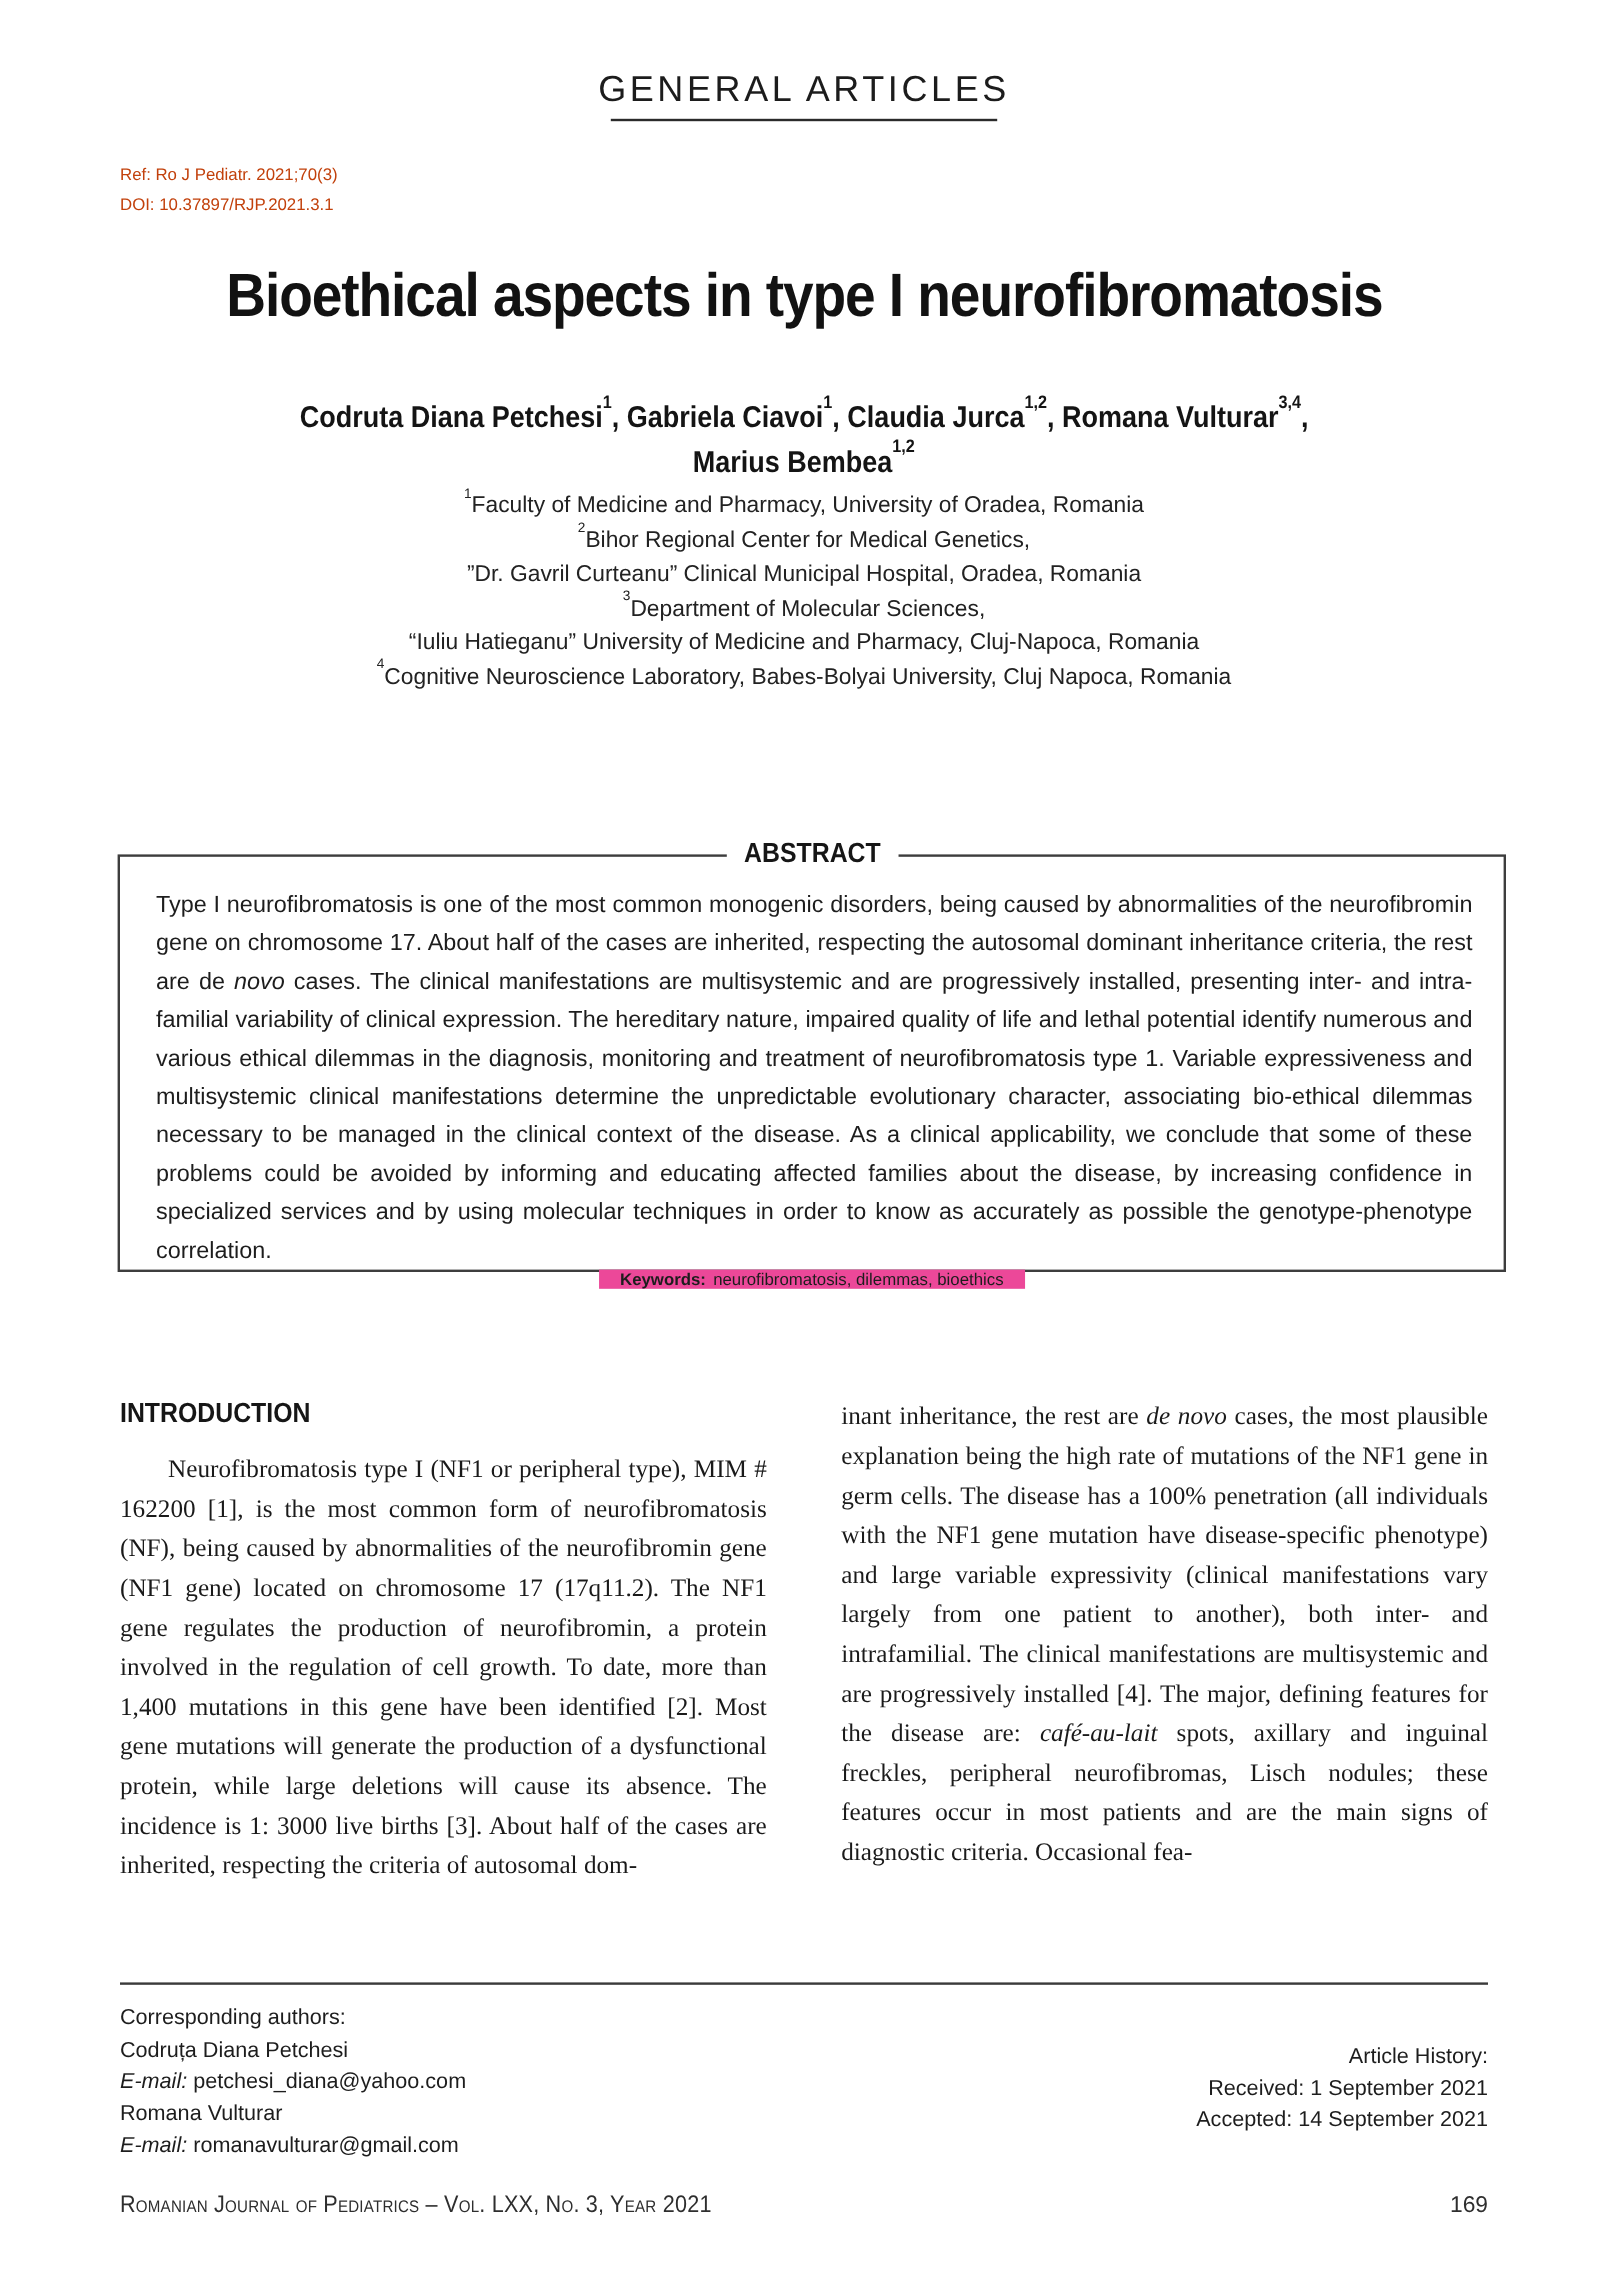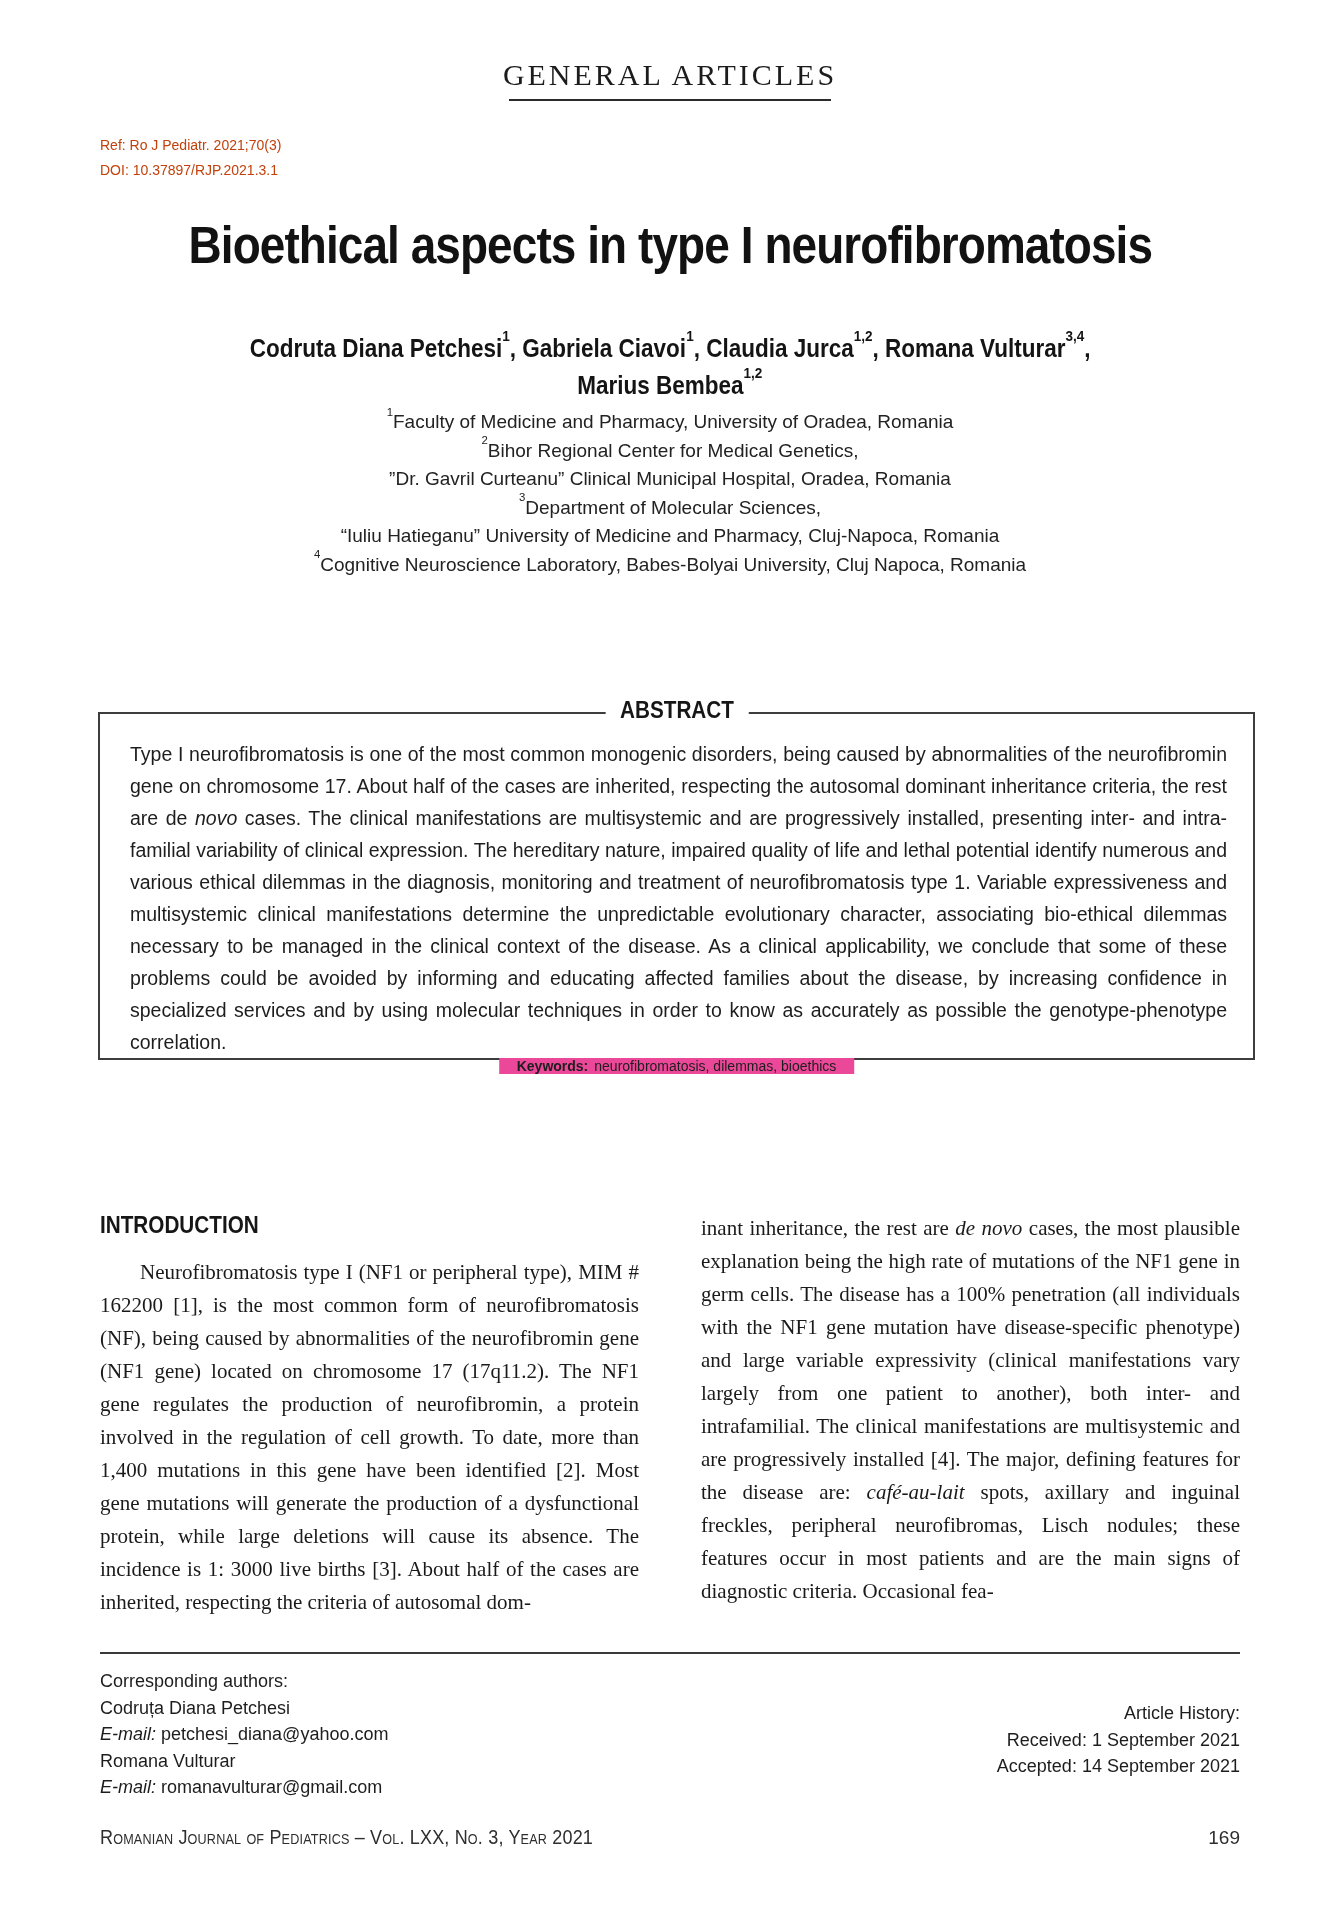--- a/index.html
+++ b/index.html
@@ -11,21 +11,21 @@
     color:#1e1e1e;
     margin:0 auto;
     overflow:hidden;
   }
   .cond{display:inline-block;transform:scaleX(0.9);transform-origin:center;}
   .cond-left{display:inline-block;transform:scaleX(0.9);transform-origin:left center;}
 
   
   .section-head{position:absolute;top:58px;left:0;width:100%;text-align:center;}
   .section-title{
-    font-family:Liberation Serif, serif;
+    font-family:Liberation Sans, sans-serif;
     font-size:30px;letter-spacing:3px;color:#1c1c1c;
   }
   .section-underline{width:322px;margin:7px auto 0;border-top:2px solid #2b2b2b;}
 
   .ref-block{position:absolute;top:133px;left:100px;font-size:14px;line-height:25px;color:#c2410c;}
 
   
   .title{position:absolute;top:216px;left:0;width:100%;margin:0;text-align:center;
     font-size:51px;font-weight:700;color:#121212;letter-spacing:-1px;}
   .authors{position:absolute;top:330px;left:0;width:100%;text-align:center;
@@ -39,21 +39,21 @@
     border:2px solid #3d3d3d;box-sizing:border-box;}
   .abstract-label{position:absolute;top:-17px;left:50%;transform:translateX(-50%) scaleX(0.9);
     background:#ffffff;padding:0 16px;font-size:23px;font-weight:700;color:#161616;white-space:nowrap;}
   .abstract-text{margin:0;padding:24px 26px 0 30px;font-size:19.5px;line-height:32px;
     text-align:justify;color:#1d1d1d;}
   .keywords{position:absolute;bottom:-16px;left:50%;transform:translateX(-50%);
     background:#ec4899;padding:0 18px;font-size:14px;white-space:nowrap;color:#1d1d1d;}
   .kw-text{margin-left:6px;}
 
   
-  .body-cols{position:absolute;top:1164px;left:100px;width:1140px;display:flex;gap:62px;margin-top:48px;}
+  .body-cols{position:absolute;top:1164px;left:100px;width:1140px;display:flex;gap:62px;}
   .col{width:539px;}
   .h-intro{margin:0 0 17px 0;font-size:23px;font-weight:700;color:#161616;}
   .body-text{margin:0;font-family:"Liberation Serif", serif;font-size:21px;line-height:33px;
     text-align:justify;color:#1a1a1a;}
   .indent{text-indent:40px;}
 
   
   .foot-rule{position:absolute;top:1652px;left:100px;width:1140px;border-top:2px solid #3a3a3a;}
   .corr{position:absolute;top:1668px;left:100px;font-size:18px;line-height:26.5px;color:#1d1d1d;}
   .italic{}

